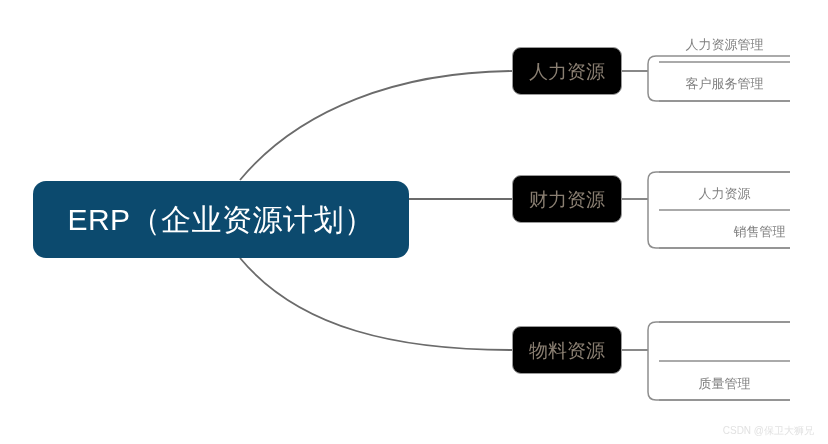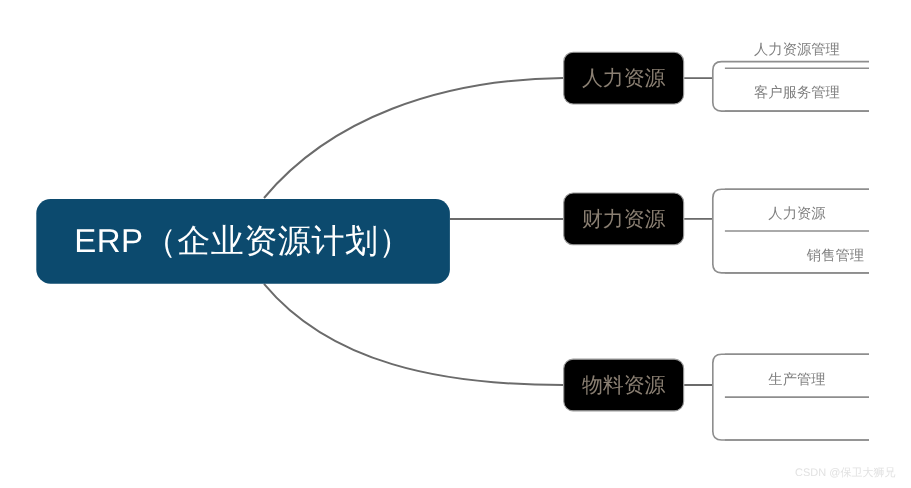--- a/index.html
+++ b/index.html
@@ -149,17 +149,17 @@
   <div class="branch-node branch-3">
     <span class="branch-label">物料资源</span>
   </div>
 
   <div class="leaf" style="left:659px; top:38px; width:131px;">人力资源管理</div>
   <div class="leaf" style="left:659px; top:77px; width:131px;">客户服务管理</div>
 
   <div class="leaf" style="left:659px; top:187px; width:131px;">人力资源</div>
   <div class="leaf" style="left:694px; top:225px; width:131px;">销售管理</div>
 
-  <div class="leaf" style="left:659px; top:338px; width:131px;">生产管理</div>
+  <div class="leaf" style="left:659px; top:377px; width:131px;">质量管理</div>
 
   <div class="watermark">CSDN @保卫大狮兄</div>
 
 </div>
 
 </body></html>

